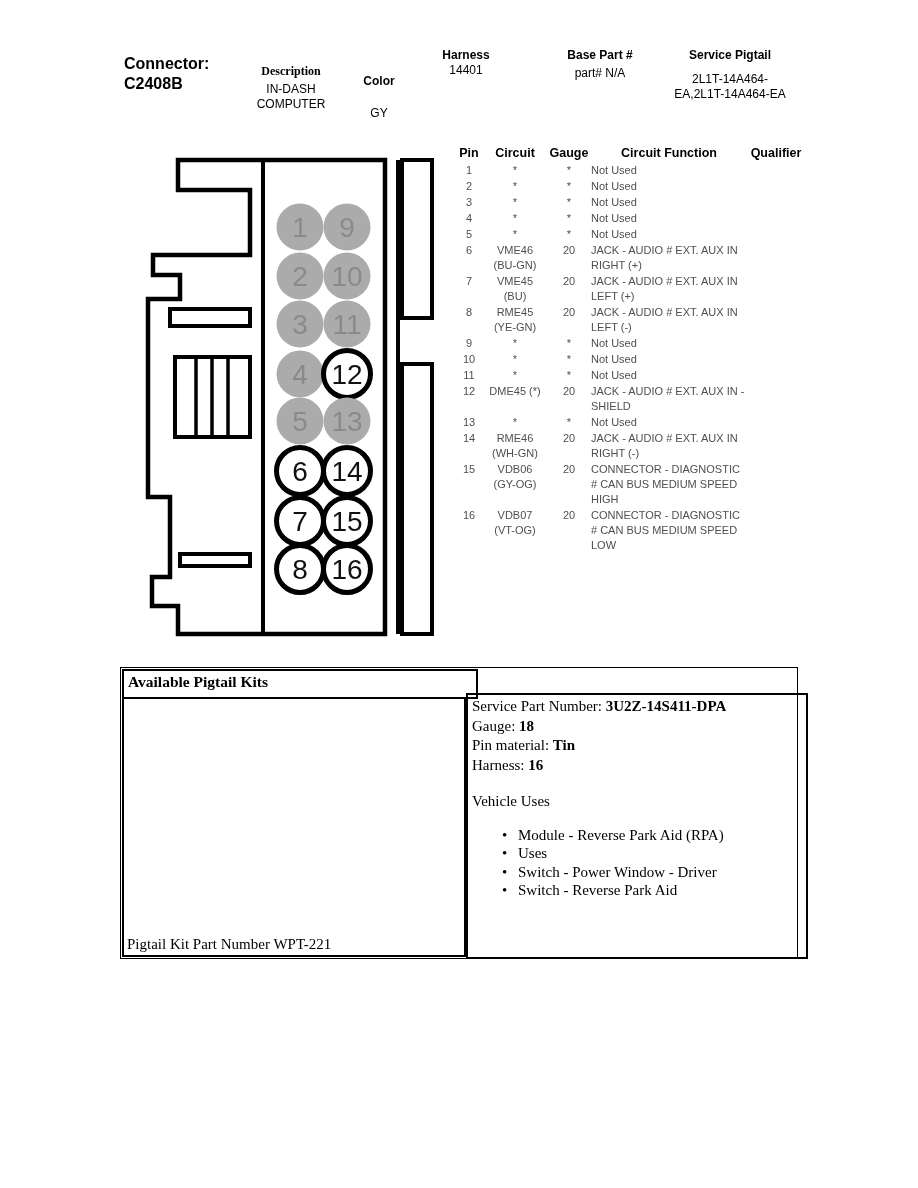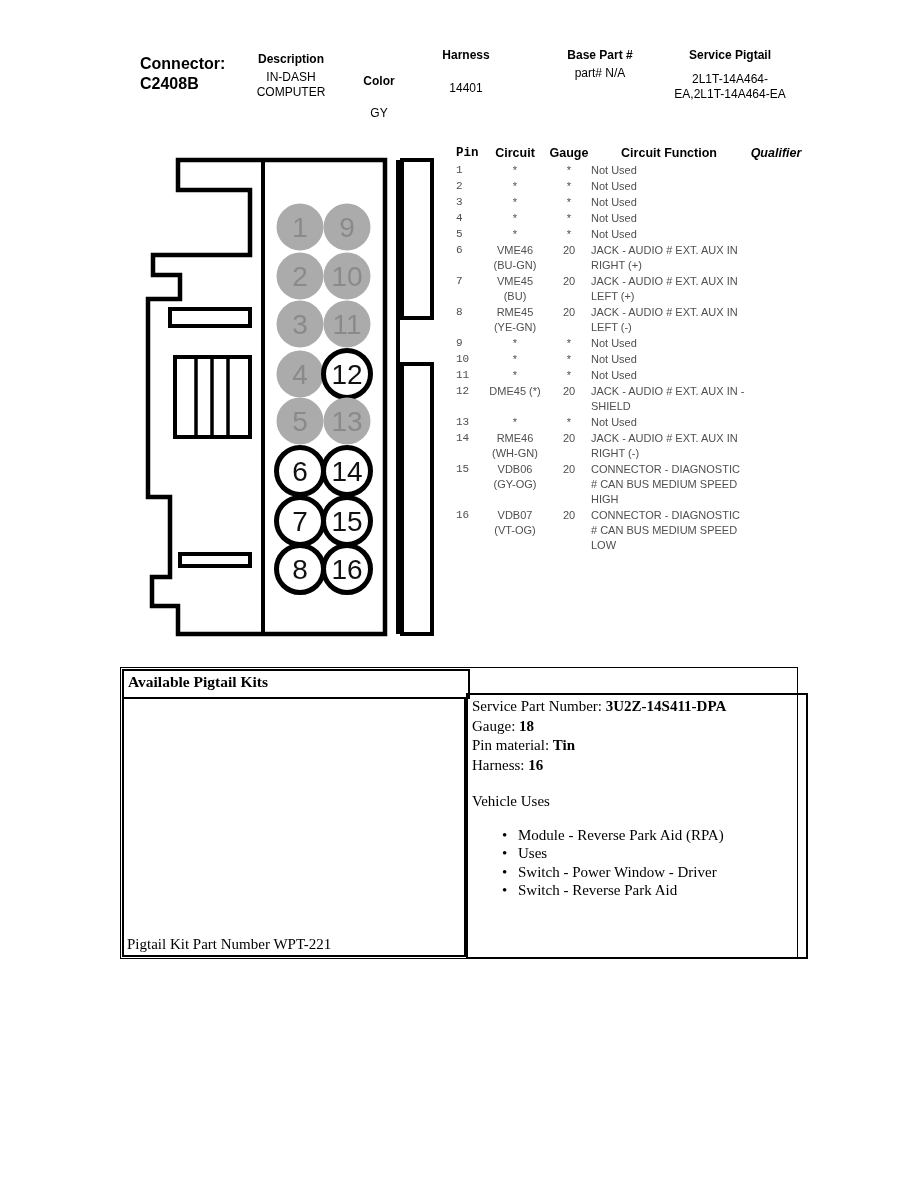--- a/index.html
+++ b/index.html
@@ -2,70 +2,70 @@
 <html><head>
 <meta charset="utf-8">
 <style>
   html,body{margin:0;padding:0;}
   body{
     width:918px;height:1188px;background:#ffffff;position:relative;
     font-family:"Liberation Sans",sans-serif;color:#000;
   }
   .abs{position:absolute;}
   
-  #conn-block{left:124px;top:54px;font-weight:bold;font-size:16px;line-height:20px;margin-left:16px;}
+  #conn-block{left:124px;top:54px;font-weight:bold;font-size:16px;line-height:20px;}
   .hcol{position:absolute;text-align:center;font-size:12px;line-height:15px;}
   .hcol .hlabel{font-weight:bold;}
   
   #pin-table{left:456px;top:146px;width:346px;}
   .prow{display:grid;grid-template-columns:26px 64px 42px 156px 56px;column-gap:1px;margin-bottom:1px;}
   .prow.phead{font-weight:bold;font-size:12.5px;margin-bottom:3px;color:#000;}
-  .prow .c-pin{text-align:left;font-family:Liberation Mono, monospace;}
+  .prow .c-pin{text-align:center;}
   .prow .c-circ{text-align:center;}
   .prow .c-gauge{text-align:center;}
   .prow .c-func{text-align:left;}
-  .prow .c-qual{text-align:center;font-style:italic;}
+  .prow .c-qual{text-align:center;}
   .prow.pdata{font-size:11px;line-height:15px;color:#4f4f4f;}
   
   #connector-svg{left:145px;top:152px;}
   
   .serif{font-family:"Liberation Serif",serif;}
   #pt-outer{left:120px;top:667px;width:676px;height:290px;border:1px solid #000;}
   #pt-head{left:122px;top:669px;width:340px;height:24px;border:2px solid #000;
-           font-size:15.5px;font-weight:bold;padding:2px 0 0 4px;box-sizing:content-box;}
+           font-size:15.5px;font-weight:bold;padding:2px 8px 0 4px;box-sizing:content-box;}
   #pt-left{left:122px;top:697px;width:340px;height:256px;border:2px solid #000;}
   #pt-right{left:466px;top:693px;width:326px;height:260px;border:2px solid #000;
             font-size:15px;padding:2px 8px 0 4px;box-sizing:content-box;}
   #kit-line{position:absolute;left:3px;bottom:2px;font-size:15px;}
   #kit-line b{font-weight:normal;}
   .spec-line{line-height:19.5px;}
   .spec-line b{font-weight:bold;}
   #uses-title{margin-top:17px;line-height:19.5px;}
   .use-item{line-height:18.5px;position:relative;padding-left:46px;}
   .use-item .bullet{position:absolute;left:30px;top:0;}
 </style>
 </head>
 <body>
 
 <div class="abs" id="conn-block">
   <div>Connector:</div>
   <div>C2408B</div>
 </div>
 <div id="hdr-cols">
     <div class="hcol" style="left: 245px; top: 48px; width: 92px;">
-      <div class="hlabel" style="margin-top: 4px;">Description</div>
+      <div class="hlabel" style="margin-top: 16px; font-family: Liberation Serif, serif;">Description</div>
       <div class="hvalue" style="margin-top: 3px; text-align: center;">IN-DASH COMPUTER</div>
     </div>
     <div class="hcol" style="left: 347px; top: 48px; width: 64px;">
       <div class="hlabel" style="margin-top: 26px;">Color</div>
       <div class="hvalue" style="margin-top: 17px;">GY</div>
     </div>
     <div class="hcol" style="left: 418px; top: 48px; width: 96px;">
       <div class="hlabel" style="margin-top: 0px;">Harness</div>
-      <div class="hvalue" style="margin-top: 18px;">14401</div>
+      <div class="hvalue" style="margin-top: 0;">14401</div>
     </div>
     <div class="hcol" style="left: 543px; top: 48px; width: 114px;">
       <div class="hlabel" style="margin-top: 0px;">Base Part #</div>
       <div class="hvalue" style="margin-top: 3px;">part# N/A</div>
     </div>
     <div class="hcol" style="left: 672px; top: 48px; width: 116px;">
       <div class="hlabel" style="margin-top: 0px;">Service Pigtail</div>
       <div class="hvalue" style="margin-top: 9px;">2L1T-14A464-EA,2L1T-14A464-EA</div>
     </div>
   </div>

